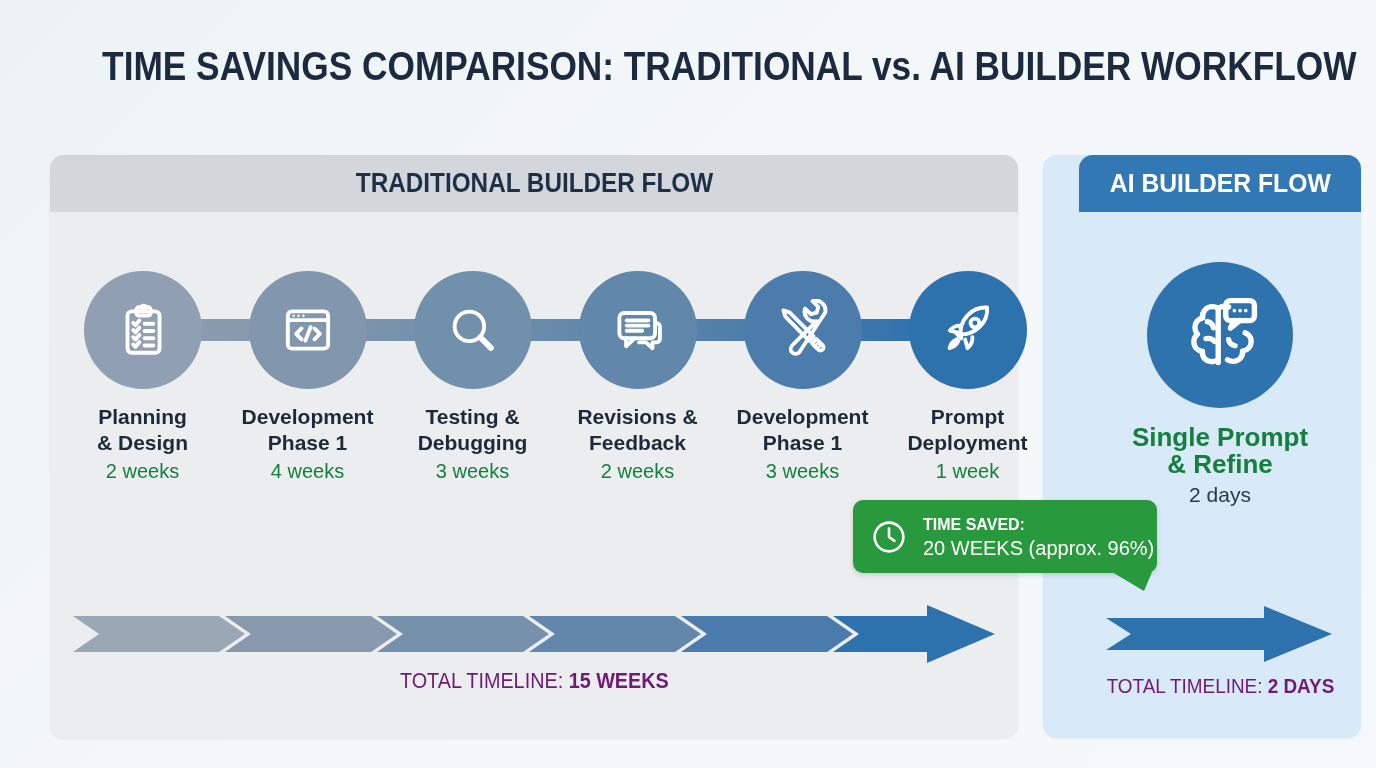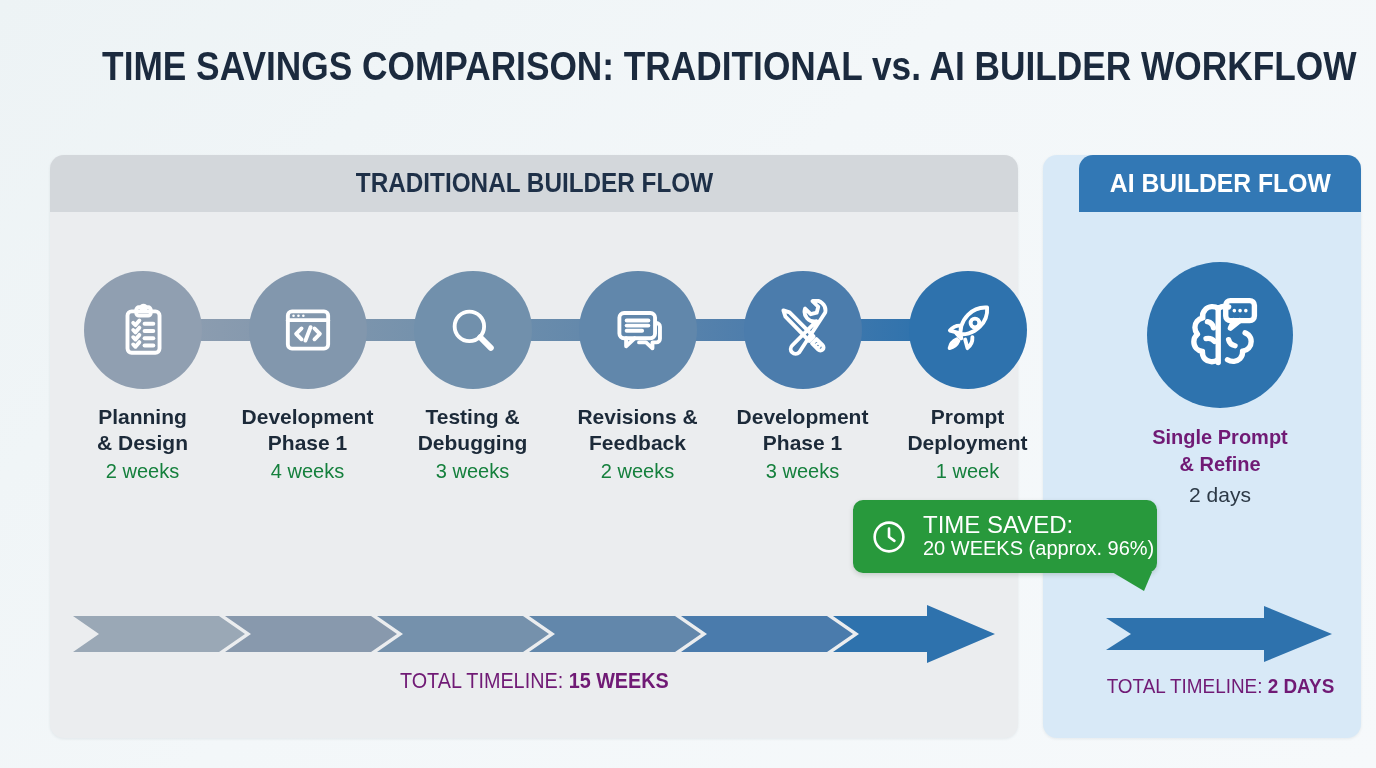--- a/index.html
+++ b/index.html
@@ -51,35 +51,35 @@
   .timeline-trad{top:456px;font-size:22px;}
   .timeline-ai{top:462px;font-size:21px;}
   .timeline-text .val{font-weight:700;}
 
   
   .ai-circle{
     position:absolute;left:68px;top:50px;width:146px;height:146px;border-radius:50%;
     display:flex;align-items:center;justify-content:center;background:#2e73ae;
   }
   .ai-label{position:absolute;top:212px;left:0;width:100%;text-align:center;}
-  .ai-name{font-size:20px;line-height:27px;font-weight:700;color:#701a75;}
+  .ai-name{font-size:26px;line-height:27px;font-weight:700;color:#15803d;}
   .ai-duration{margin-top:5px;font-size:21px;font-weight:400;color:#2c3946;}
 
   
   .badge{
     position:absolute;left:853px;top:500px;width:304px;height:73px;border-radius:10px;
     background:#28993c;z-index:5;display:flex;align-items:center;padding-left:15px;box-sizing:border-box;
     box-shadow:0 2px 5px rgba(20,60,30,.18);
   }
   .badge-tail{
     position:absolute;left:259px;top:72px;width:40px;height:19px;background:#28993c;
     clip-path:polygon(0 0,100% 0,80% 100%);
   }
   .badge-text{margin-left:13px;color:#ffffff;}
-  .badge-label{font-size:24px;font-weight:400;line-height:23px;}
+  .badge-label{font-size:16px;font-weight:700;line-height:23px;}
   .badge-value{font-size:20px;font-weight:400;line-height:23px;margin-top:1px;}
 
   svg{display:block;}
   .icon-stroke{stroke:#ffffff;fill:none;stroke-width:1.5;stroke-linecap:round;stroke-linejoin:round;}
 </style>
 </head>
 <body>
 
 <div class="page">
 

